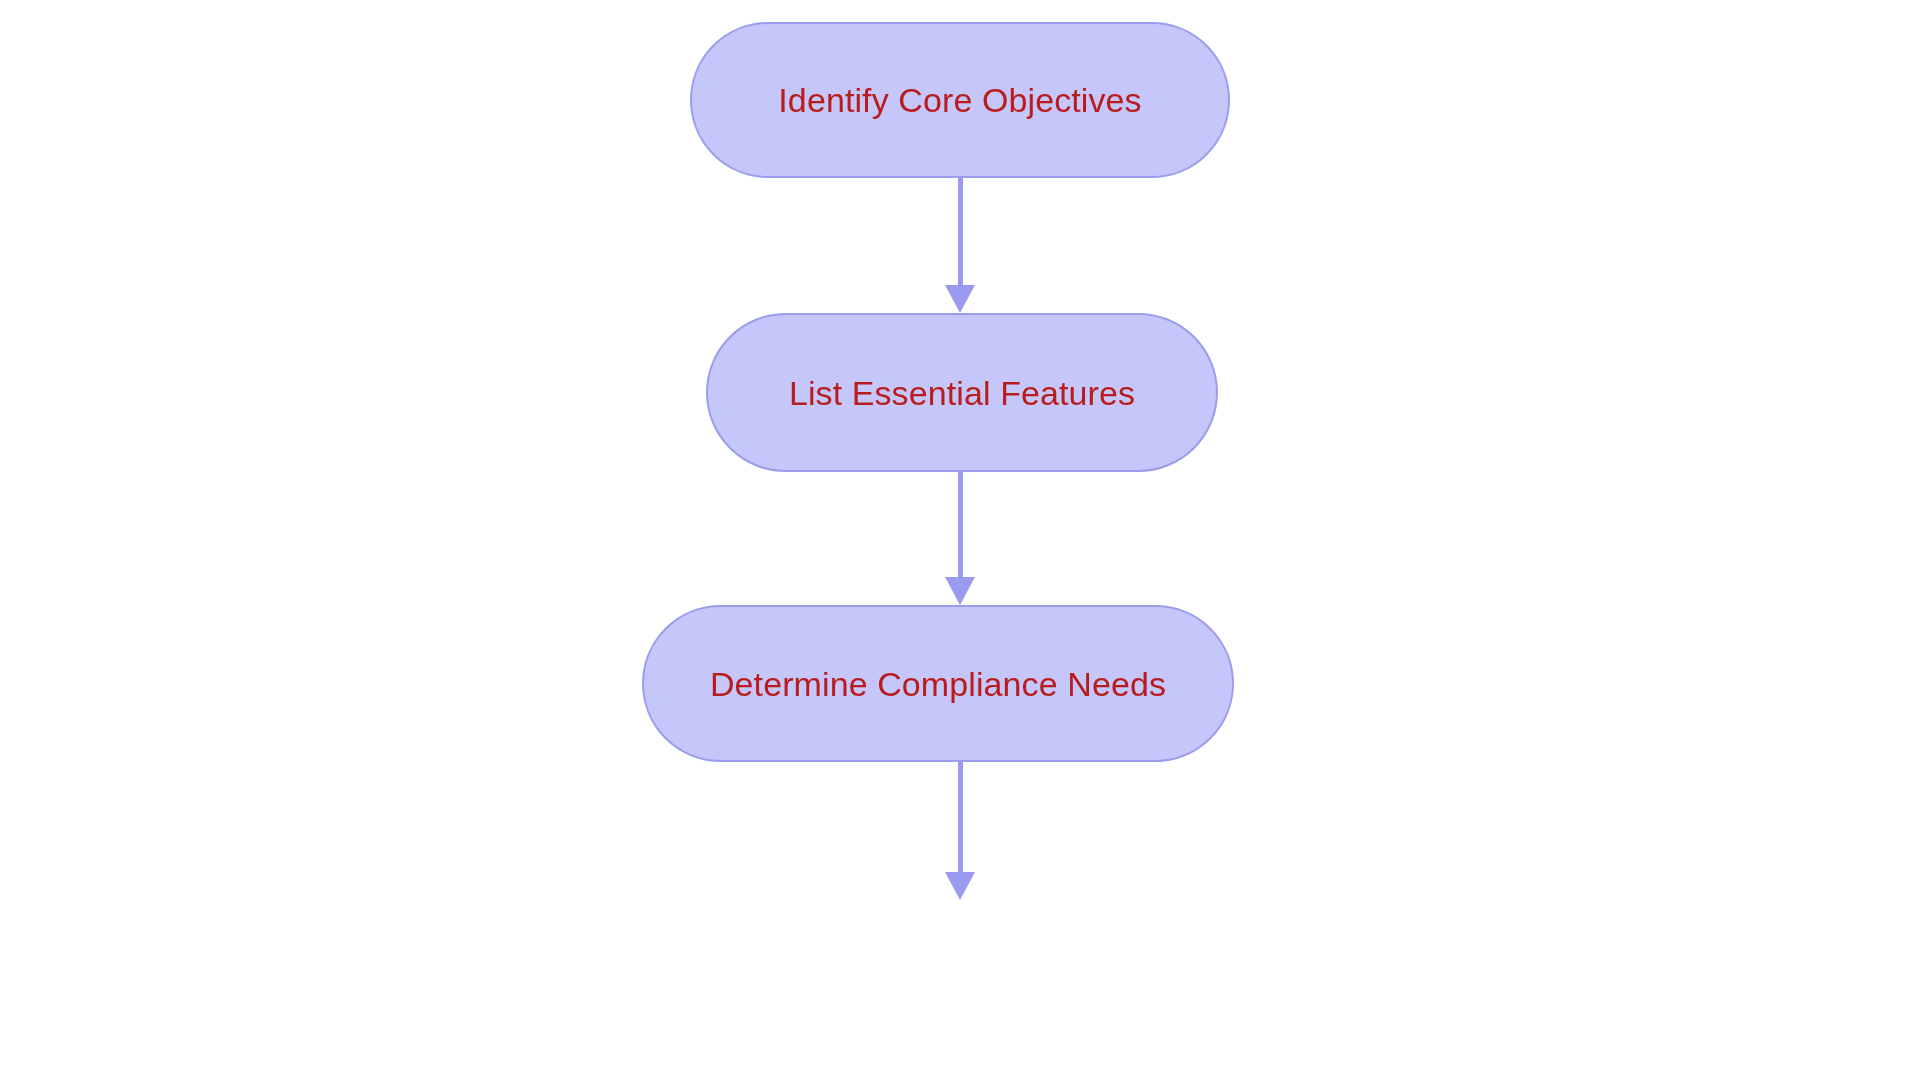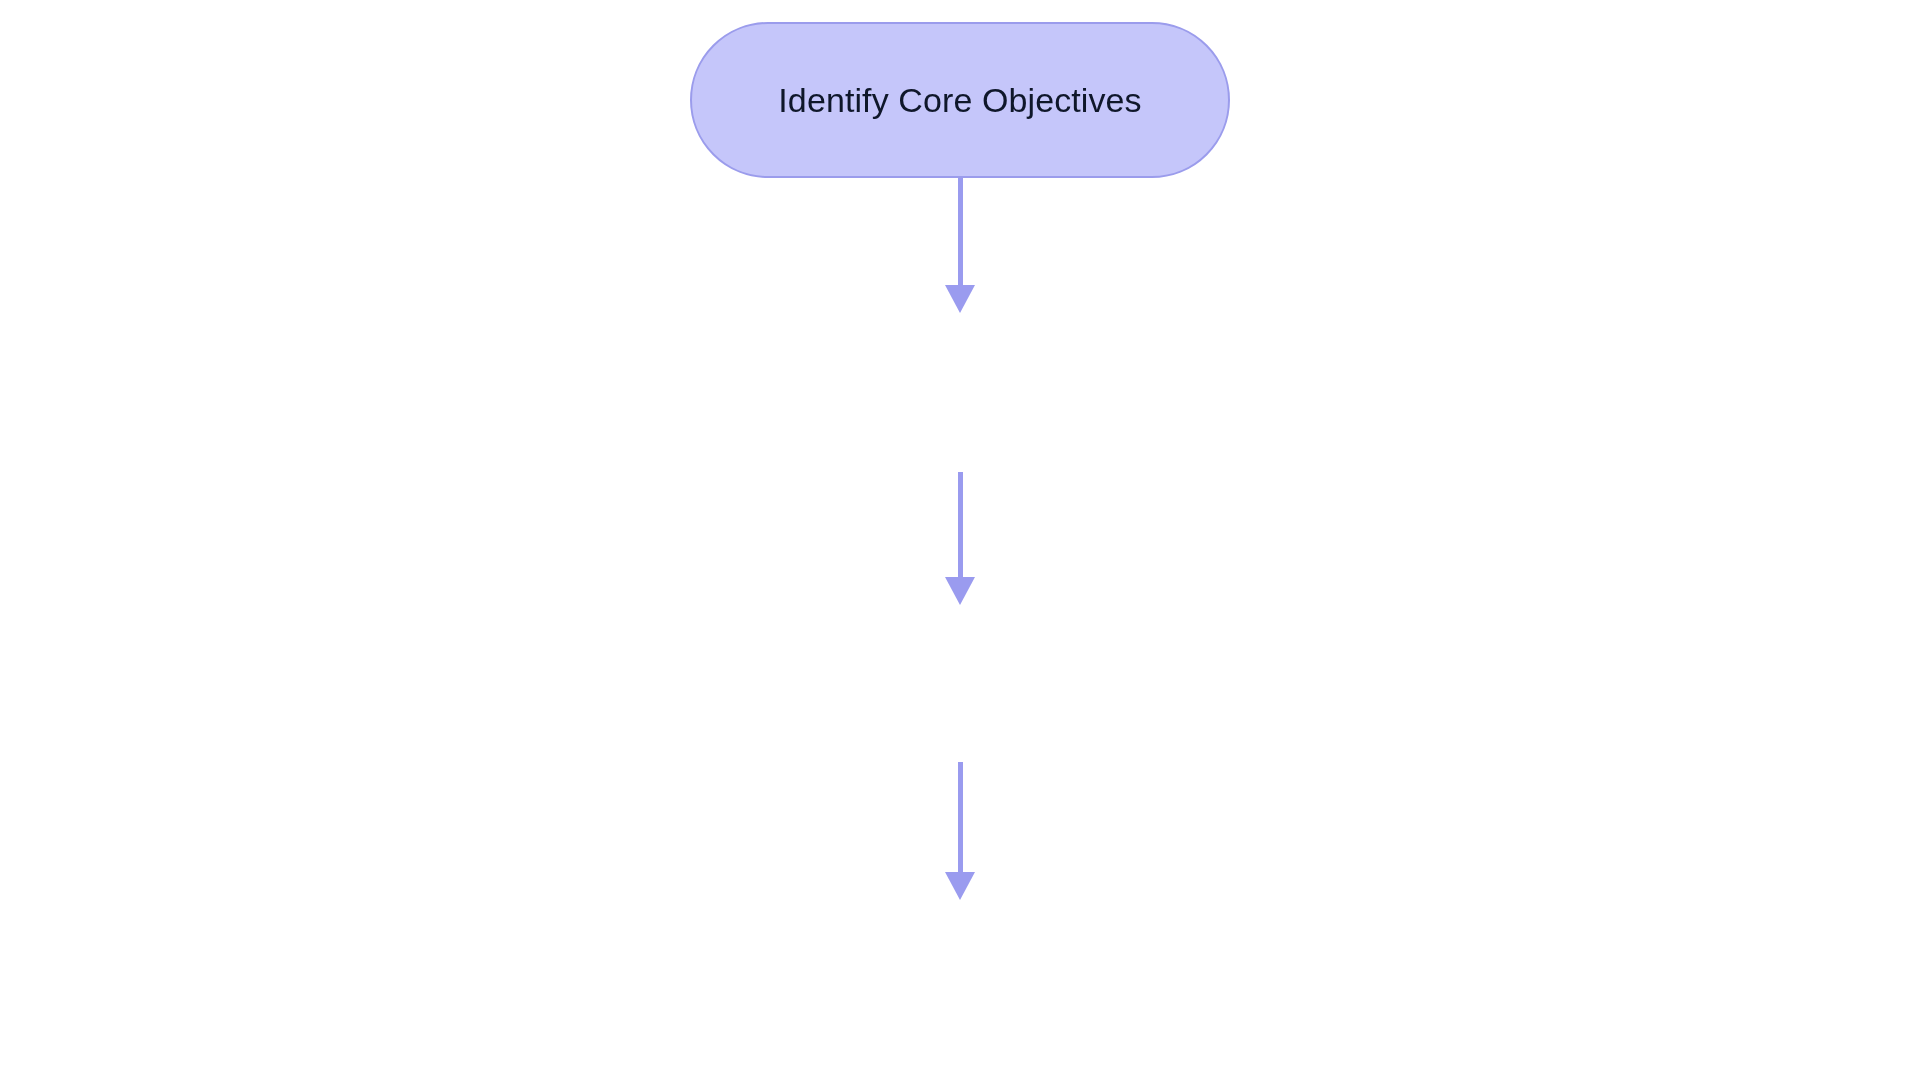--- a/index.html
+++ b/index.html
@@ -35,21 +35,21 @@
     font-family: "Liberation Sans", sans-serif;
     font-size: 34px;
     font-weight: 400;
     letter-spacing: 0.1px;
     line-height: 1;
     white-space: nowrap;
     user-select: none;
   }
 
   .node-label {
-    color: #0f172a;
+    color: #b91c1c;
     pointer-events: none;
   }
 
   
   #node-0 { left: 690px;  top: 22px;   width: 540px; height: 156px; }
   #node-1 { left: 706px;  top: 313px;  width: 512px; height: 159px; }
   #node-2 { left: 642px;  top: 605px;  width: 592px; height: 157px; }
   #node-3 { left: 672px;  top: 900px;  width: 578px; height: 157px; }
 
   
@@ -99,16 +99,22 @@
 
     <div class="conn-line" id="conn-line-2"></div>
     <div class="arrow-head" id="arrow-head-2"></div>
 
   </div>
 
   <div class="node" id="node-0">
     <span class="node-label">Identify Core Objectives</span>
   </div>
 
+  <div class="node" id="node-1">
+    <span class="node-label">List Essential Features</span>
+  </div>
 
+  <div class="node" id="node-2">
+    <span class="node-label">Determine Compliance Needs</span>
+  </div>
 
 
 </div>
 
 </body></html>

